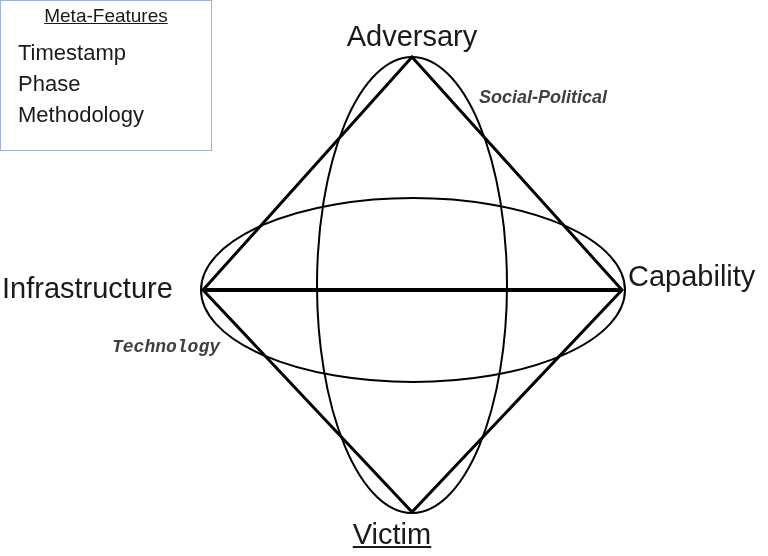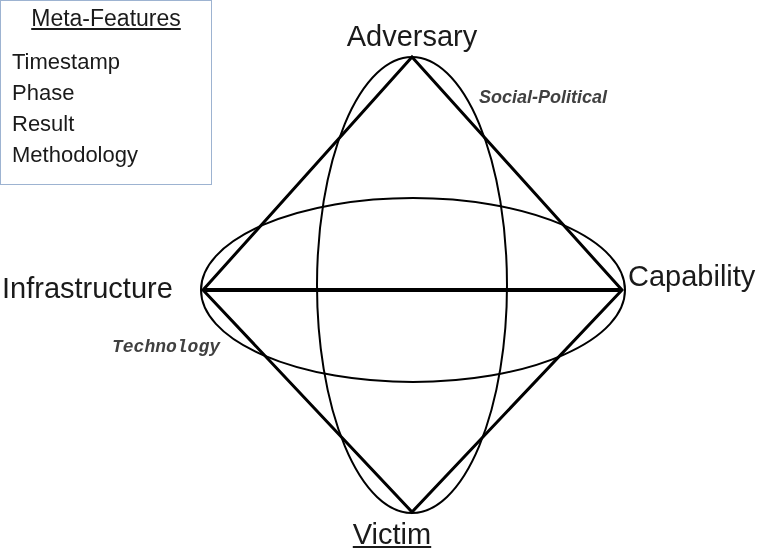--- a/index.html
+++ b/index.html
@@ -69,28 +69,28 @@
     position: absolute;
     left: 0;
     top: 0;
     width: 212px;
     border: 1px solid #9db3d1;
     background: #ffffff;
     padding: 4px 0 10px 0;
     box-sizing: border-box;
   }
   .legend-title {
-    font-size: 23px;
+    font-size: 19px;
     text-decoration: underline;
     text-align: center;
-    margin-bottom: 14px;
+    margin-bottom: 6px;
   }
   .legend-list {
     list-style: none;
-    margin: 4px;
+    margin: 10px;
     padding: 0 0 0 7px;
   }
   .legend-list li {
     font-size: 22px;
     line-height: 31px;
   }
 </style>
 </head>
 <body>
 
@@ -117,18 +117,17 @@
 
   <div class="label axis-label label-social-political">Social-Political</div>
 
   <div class="label axis-label label-technology">Technology</div>
 
   <div class="legend">
     <div class="legend-title">Meta-Features</div>
     <ul class="legend-list">
       <li>Timestamp</li>
       <li>Phase</li>
-      <li>Result</li>
       <li>Methodology</li>
     </ul>
   </div>
 
 </div>
 
 </body></html>

